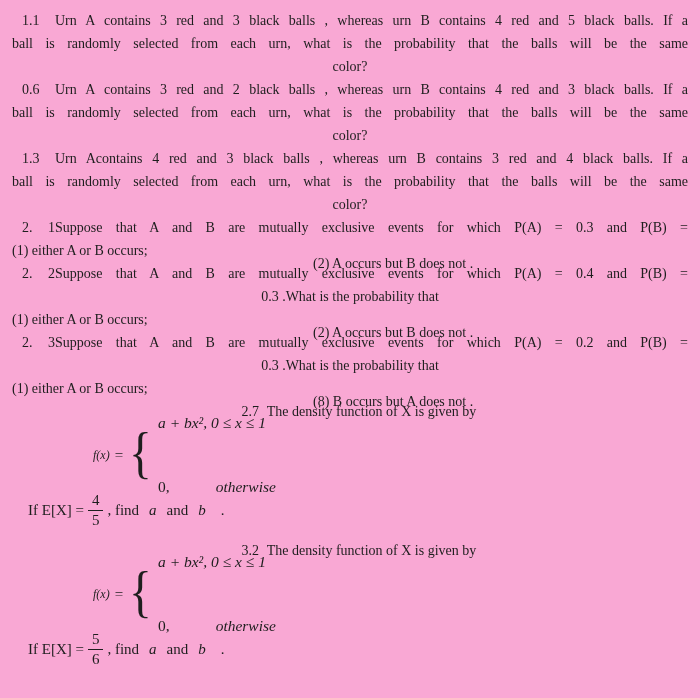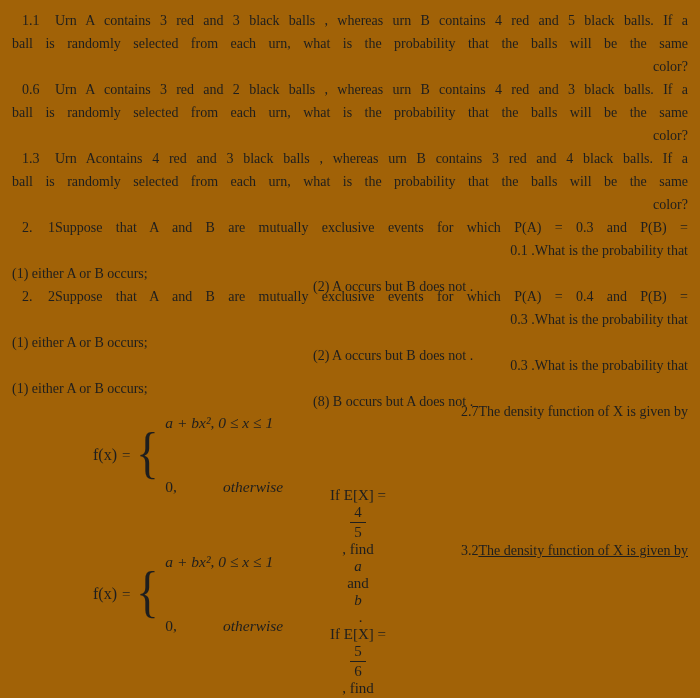--- a/index.html
+++ b/index.html
@@ -1,80 +1,80 @@
 <!DOCTYPE html>
 <html><head>
 <meta charset="utf-8">
 <style>
   html, body { margin: 0; padding: 0; background: #ffffff; }
   .page {
     position: relative;
     width: 700px; height: 698px;
     box-sizing: border-box;
     padding: 9px 12px 0 12px;
-    background: #a16207;
+    background: #f9a8d4;
     font-family: "Liberation Serif", "DejaVu Serif", serif;
     font-size: 14px;
     color: #1e1e1e;
     overflow: hidden;
   }
   .line { line-height: 23px; height: 23px; white-space: normal; }
   .j { text-align: justify; text-align-last: justify; }
-  .l { text-align: right; }
+  .l { text-align: center; }
   .pnum { display: inline-block; width: 33px; margin-left: 10px; }
   .sub { position: relative; height: 23px; line-height: 23px; }
   .sub .s1 { }
   .sub .s2 { position: absolute; left: 301px; top: 13px; }
 
   .formula { display: flex; align-items: center; height: 58px; margin: 3px 0 3px 81px; }
-  .f-lhs { font-size: 16px; }
+  .f-lhs { font-size: 12px; font-style: italic; }
   .f-eq { font-size: 15px; margin: 0 4px 0 5px; }
   .f-brace {
     font-size: 56px; line-height: 56px; font-weight: 400;
     transform: scaleX(0.85); margin-right: 4px;
     font-family: "Liberation Serif", serif; padding-bottom: 4px;
   }
   .cases { display: flex; flex-direction: column; gap: 36px; }
   .crow { height: 28px; line-height: 28px; font-size: 15.5px; }
   .m-it { font-style: italic; }
   .zero { margin-right: 46px; }
 
-  .exline { display: flex; align-items: center; height: 46px; margin-left: 16px; font-size: 15px; flex-direction: column; }
+  .exline { display: flex; align-items: center; height: 46px; margin-left: 16px; font-size: 15px; }
   .frac { display: inline-flex; flex-direction: column; align-items: center; margin: 0 4px; line-height: 17px; }
   .fnum { border-bottom: 1.2px solid #1e1e1e; padding: 0 4px 1px 4px; }
   .fden { padding-top: 1px; }
   .var { font-style: italic; margin: 0 10px; }
   .dot { margin-left: 5px; }
-  .mt6 { margin-top: 6px; text-decoration: underline; }
+  .mt6 { margin-top: 6px; }
 </style>
 </head>
 <body>
 
 <div class="page">
 
   <div class="line j"><span class="pnum">1.1</span><span>Urn A contains 3 red and 3 black balls , whereas urn B contains 4 red and 5 black balls. If a</span></div>
   <div class="line j">ball is randomly selected from each urn, what is the probability that the balls will be the same</div>
   <div class="line l">color?</div>
 
   <div class="line j"><span class="pnum">0.6</span><span>Urn A contains 3 red and 2 black balls , whereas urn B contains 4 red and 3 black balls. If a</span></div>
   <div class="line j">ball is randomly selected from each urn, what is the probability that the balls will be the same</div>
   <div class="line l">color?</div>
 
   <div class="line j"><span class="pnum">1.3</span><span>Urn Acontains 4 red and 3 black balls , whereas urn B contains 3 red and 4 black balls. If a</span></div>
   <div class="line j">ball is randomly selected from each urn, what is the probability that the balls will be the same</div>
   <div class="line l">color?</div>
 
   <div class="line j"><span class="pnum">2. 1</span><span>Suppose that A and B are mutually exclusive events for which P(A) = 0.3 and P(B) =</span></div>
-  <div class="line l">0.1 .What is the probability that</div>
   <div class="sub"><span class="s1">(1) either A or B occurs;</span><span class="s2">(2) A occurs but B does not .</span></div>
 
   <div class="line j"><span class="pnum">2. 2</span><span>Suppose that A and B are mutually exclusive events for which P(A) = 0.4 and P(B) =</span></div>
   <div class="line l">0.3 .What is the probability that</div>
   <div class="sub"><span class="s1">(1) either A or B occurs;</span><span class="s2">(2) A occurs but B does not .</span></div>
 
+  <div class="line j"><span class="pnum">2. 3</span><span>Suppose that A and B are mutually exclusive events for which P(A) = 0.2 and P(B) =</span></div>
   <div class="line l">0.3 .What is the probability that</div>
   <div class="sub"><span class="s1">(1) either A or B occurs;</span><span class="s2">(8) B occurs but A does not .</span></div>
 
   <div class="line l"><span class="pnum">2.7</span><span>The density function of X is given by</span></div>
 
   <div class="formula">
     <span class="f-lhs">f(x)</span>
     <span class="f-eq">=</span>
     <span class="f-brace">{</span>
     <div class="cases">

